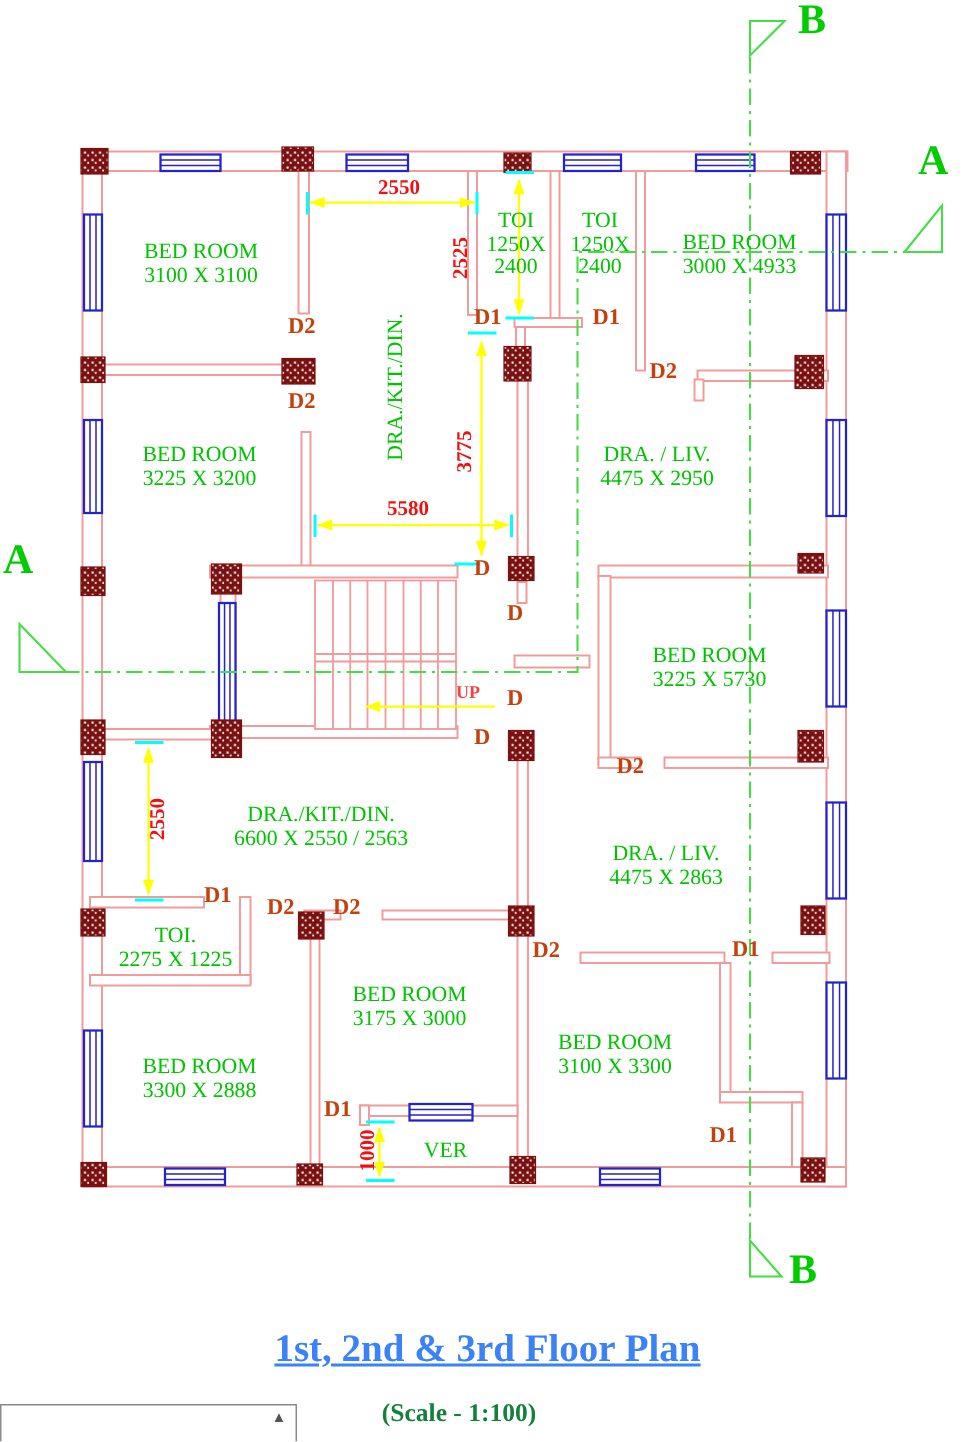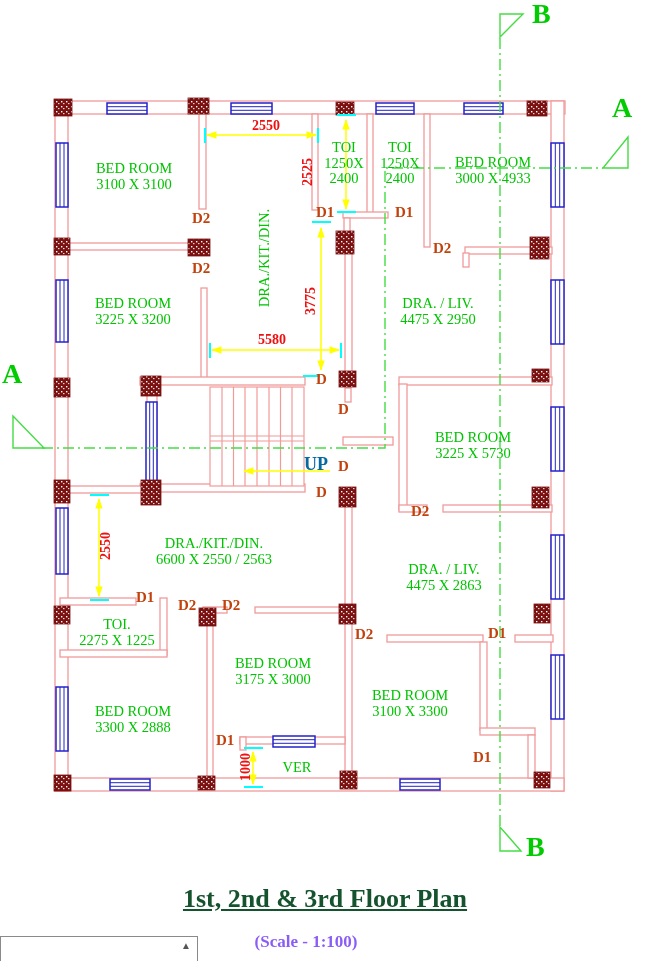--- a/index.html
+++ b/index.html
@@ -6,25 +6,25 @@
   #stage{position:relative;width:647px;height:961px;background:#ffffff;overflow:hidden;
          font-family:"Liberation Serif",serif;}
   svg{position:absolute;left:0;top:0;}
   .lbl{position:absolute;white-space:nowrap;}
   .room{color:#00C400;font-size:14.5px;line-height:15.5px;text-align:center;transform:translateX(-50%);}
   .room.rot{transform:translate(-50%,-50%) rotate(-90deg);}
   .door{color:#c2410c;font-weight:700;font-size:15px;line-height:15px;}
   .dim{color:#EE1111;font-weight:700;font-size:14px;line-height:14px;}
   .dimc{transform:translateX(-50%);}
   .dimr{transform:translate(-50%,-50%) rotate(-90deg);}
-  .up{color:#0369a1;font-weight:700;font-size:18px;}
+  .up{color:#ef4444;font-weight:700;font-size:12px;}
   .marker{color:#00CC00;font-weight:700;font-size:28px;line-height:28px;}
-  .title{left:325px;top:884px;transform:translateX(-50%);color:#14532d;font-weight:700;
+  .title{left:325px;top:884px;transform:translateX(-50%);color:#3b82f6;font-weight:700;
          font-size:26px;text-decoration:underline;text-align:center;}
-  .scale{left:306px;top:932px;transform:translateX(-50%);color:#8b5cf6;font-weight:700;font-size:17px;}
+  .scale{left:306px;top:932px;transform:translateX(-50%);color:#15803d;font-weight:700;font-size:17px;}
   .scrollbox{position:absolute;left:0px;top:936px;width:196px;height:25px;background:#ffffff;
              border:1px solid #8a8a8a;}
   .scrollarrow{position:absolute;left:180px;top:3px;color:#555;font-size:10px;cursor:pointer;}
 </style>
 </head>
 <body>
 
 <div id="stage">
 
 <svg width="647" height="961" viewBox="0 0 647 961">

